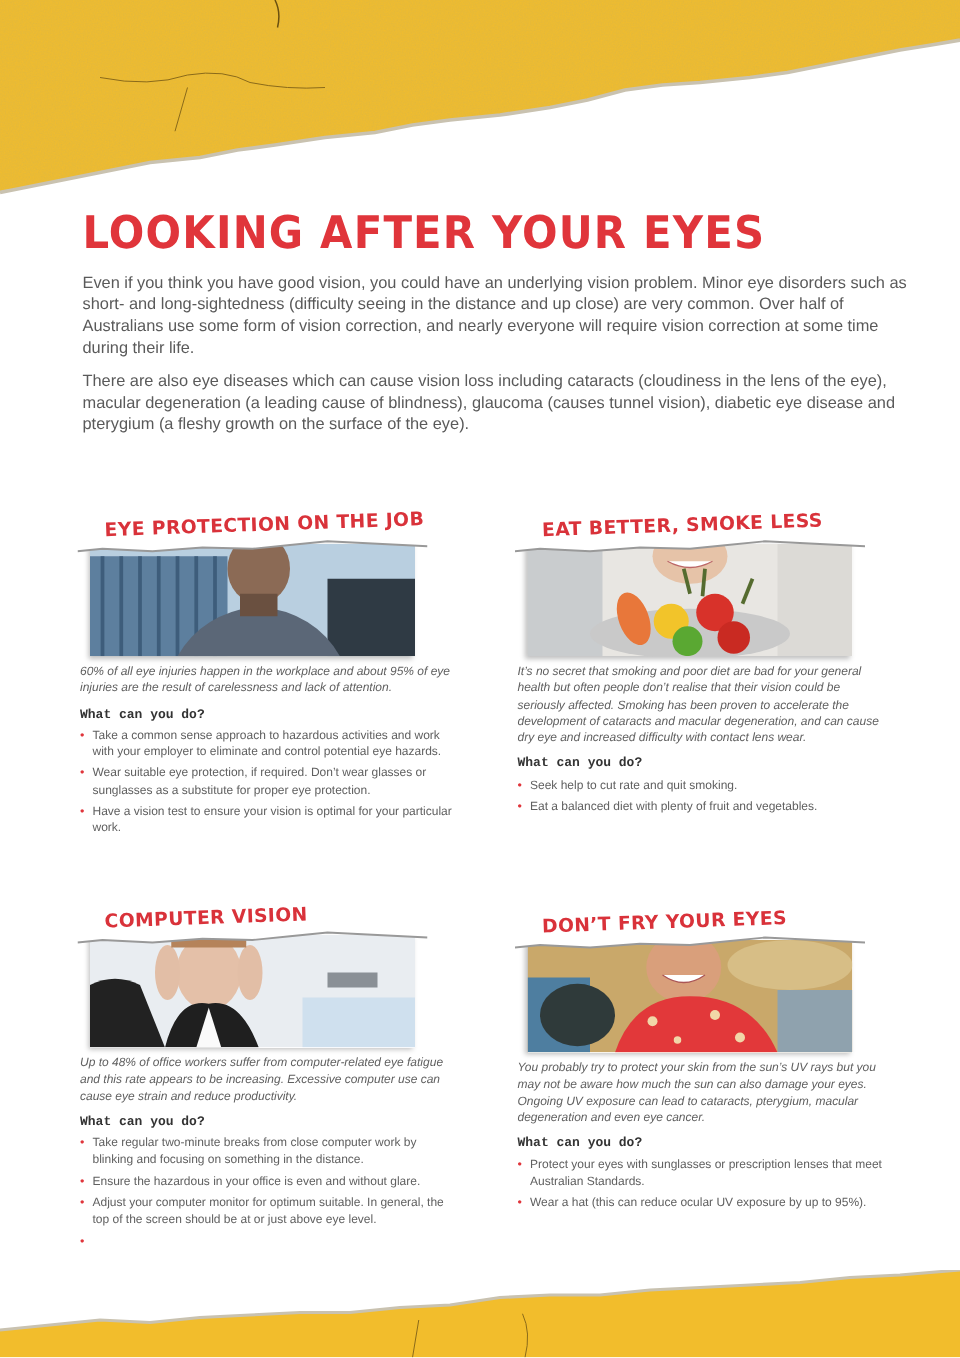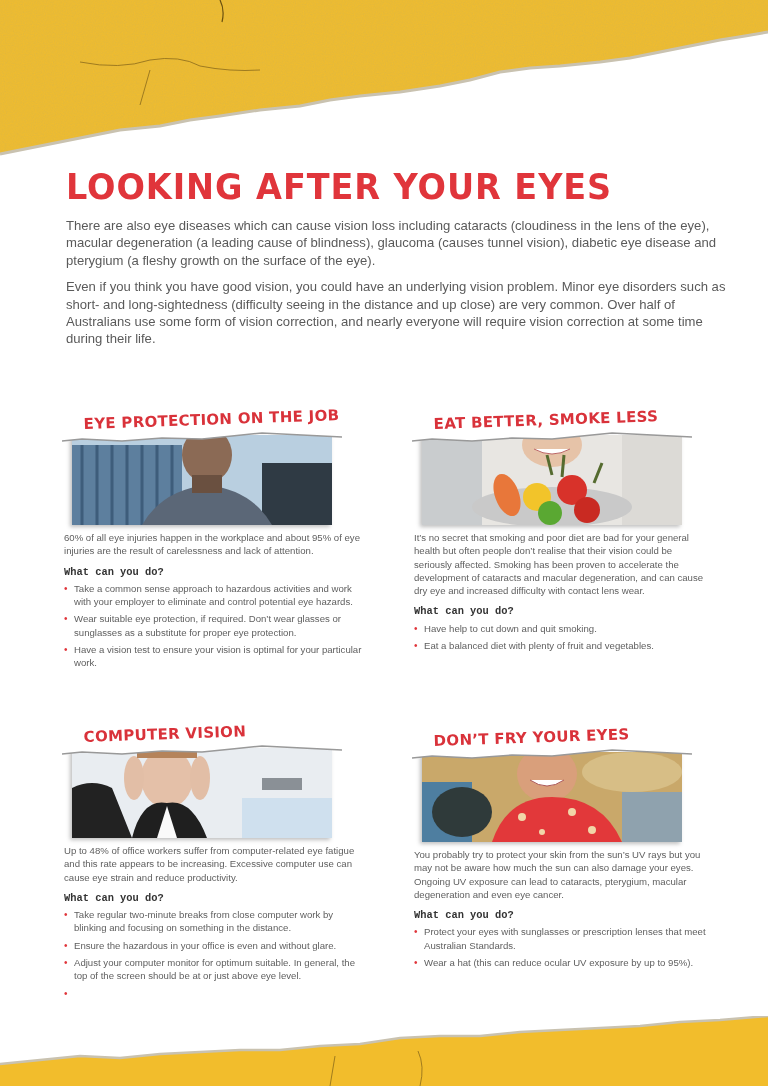--- a/index.html
+++ b/index.html
@@ -23,21 +23,21 @@
   .section { position:absolute; width:300px; }
   .sec-header { position:relative; width:280px; height:120px; }
   .sec-photo { position:absolute; left:10px; top:30px; width:260px; height:90px;
     overflow:hidden; box-shadow:-2px 2px 4px rgba(0,0,0,0.25); }
   .sec-tear { position:absolute; left:0; top:14px; width:280px; height:24px; }
   .sec-title { position:absolute; left:22px; top:10px;
     font-family:"DejaVu Sans", sans-serif; font-weight:bold; font-size:15px;
     color:#d9323a; letter-spacing:0.3px; transform:rotate(-2deg); transform-origin:left bottom; white-space:nowrap; }
 
   .sec-body { font-size:9.6px; line-height:13.3px; color:#606060; margin-top:6px; padding-left:2px; }
-  .sec-body .lead { margin-bottom:8px; }
+  .sec-body .lead { margin-bottom:8px;font-style:italic; }
   .sec-body h4 { font-size:10.4px; color:#333; font-weight:bold; margin-bottom:3px;font-family:Liberation Mono, monospace; }
   .sec-body ul { list-style:none; }
   .sec-body li { position:relative; padding-left:10px; margin-bottom:4px; }
   .sec-body li .bullet { position:absolute; left:0; top:0; color:#e0353b; font-size:10px; }
 </style>
 </head>
 <body>
 
 <svg class="top-band" viewBox="0 0 768 160" preserveAspectRatio="none">
   <defs>
@@ -51,22 +51,22 @@
   <path d="M0,0 L768,0 L768,32 L745,36 L720,40 L690,46 L660,52 L630,58 L600,62 L560,66 L530,68 L500,72 L470,80 L440,86 L400,92 L360,96 L330,100 L300,106 L260,110 L220,116 L190,120 L160,126 L120,130 L90,136 L60,142 L30,148 L10,152 L0,154 Z" fill="#f2bd2c" filter="url(#rough)"></path>
   <path d="M768,32 L745,36 L720,40 L690,46 L660,52 L630,58 L600,62 L560,66 L530,68 L500,72 L470,80 L440,86 L400,92 L360,96 L330,100 L300,106 L260,110 L220,116 L190,120 L160,126 L120,130 L90,136 L60,142 L30,148 L10,152 L0,154" fill="none" stroke="#c9c2b0" stroke-width="3"></path>
   <path d="M80,62 Q120,70 150,60 Q180,55 200,66 Q230,72 260,70" fill="none" stroke="#8a6a1a" stroke-width="0.8"></path>
   <path d="M220,0 Q225,10 222,22" fill="none" stroke="#6a5010" stroke-width="1.2"></path>
   <path d="M150,70 L140,105" fill="none" stroke="#8a6a1a" stroke-width="0.8"></path>
 </svg>
 
 <div class="page-title">LOOKING AFTER YOUR EYES</div>
 
 <div class="intro">
+  <p>Even if you think you have good vision, you could have an underlying vision problem. Minor eye disorders such as short- and long-sightedness (difficulty seeing in the distance and up close) are very common. Over half of Australians use some form of vision correction, and nearly everyone will require vision correction at some time during their life.</p>
   <p>There are also eye diseases which can cause vision loss including cataracts (cloudiness in the lens of the eye), macular degeneration (a leading cause of blindness), glaucoma (causes tunnel vision), diabetic eye disease and pterygium (a fleshy growth on the surface of the eye).</p>
-  <p>Even if you think you have good vision, you could have an underlying vision problem. Minor eye disorders such as short- and long-sightedness (difficulty seeing in the distance and up close) are very common. Over half of Australians use some form of vision correction, and nearly everyone will require vision correction at some time during their life.</p>
 </div>
 
 <div class="section" style="left:62px; top:405px;">
   <div class="sec-header">
     <div class="sec-photo">
       <svg width="260" height="90" viewBox="0 0 260 90">
         <rect width="260" height="90" fill="#b9cfe0"></rect>
         <rect x="0" y="10" width="110" height="80" fill="#5d7f9e"></rect>
         <g stroke="#3e5d7b" stroke-width="3">
             <line x1="10" y1="10" x2="10" y2="90"></line>
@@ -125,21 +125,21 @@
     <svg class="sec-tear" viewBox="0 0 280 24" preserveAspectRatio="none">
       <path d="M0,10 L40,8 L90,6 L140,5 L190,4 L240,3 L280,2 L280,18 L240,16 L200,14 L170,17 L140,20 L100,19 L60,22 L20,20 L0,22 Z" fill="#ffffff"></path>
       <path d="M0,22 L20,20 L60,22 L100,19 L140,20 L170,17 L200,14 L240,16 L280,18" fill="none" stroke="#999" stroke-width="1.5"></path>
     </svg>
     <div class="sec-title">EAT BETTER, SMOKE LESS</div>
   </div>
   <div class="sec-body">
     <p class="lead">It’s no secret that smoking and poor diet are bad for your general health but often people don’t realise that their vision could be seriously affected. Smoking has been proven to accelerate the development of cataracts and macular degeneration, and can cause dry eye and increased difficulty with contact lens wear.</p>
     <h4>What can you do?</h4>
     <ul>
-      <li><span class="bullet">•</span><span>Have help to cut down and quit smoking.</span></li>
+      <li><span class="bullet">•</span><span>Seek help to cut rate and quit smoking.</span></li>
       <li><span class="bullet">•</span><span>Eat a balanced diet with plenty of fruit and vegetables.</span></li>
     </ul>
   </div>
 </div>
 
 <div class="section" style="left:62px; top:718px;">
   <div class="sec-header">
     <div class="sec-photo">
       <svg width="260" height="90" viewBox="0 0 260 90">
         <rect width="260" height="90" fill="#e9edf1"></rect>

